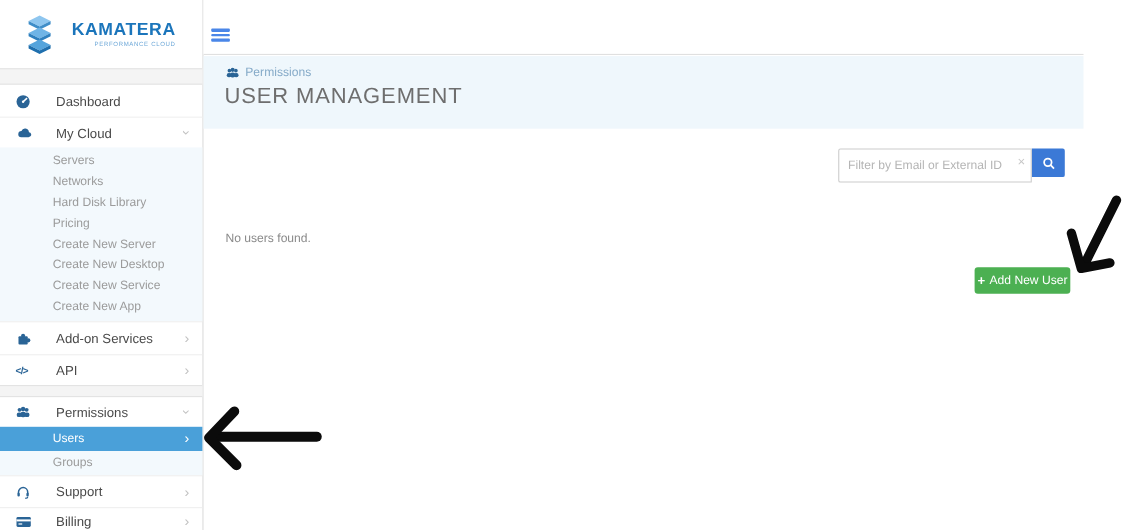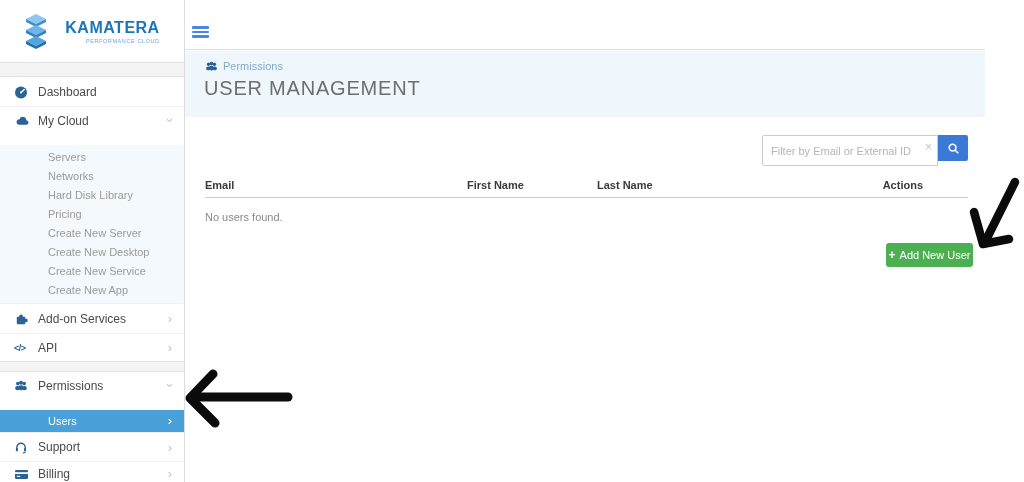--- a/index.html
+++ b/index.html
@@ -11,27 +11,27 @@
   .sidebar { position:absolute; left:0; top:0; width:185px; height:482px;
              background:#fff; border-right:1px solid #dcdcdc; }
   .logo { height:62px; display:flex; align-items:center; justify-content:center; gap:17px; cursor:pointer; }
   .logo-text { display:flex; flex-direction:column; align-items:flex-end; }
   .brand { font-size:16px; font-weight:bold; color:#1b75bb; letter-spacing:0.5px; }
   .tagline { font-size:5.5px; color:#6ea8d8; letter-spacing:0.6px; margin-top:1px; }
   .strip { background:#f4f4f4; border-top:1px solid #e3e3e3; border-bottom:1px solid #e3e3e3; }
   .strip.s1 { height:15px; }
   .strip.s2 { height:11px; }
   .item { display:flex; align-items:center; padding:0 12px 0 14px; cursor:pointer;
-          border-top:1px solid #efefef; color:#4a4a4a; font-size:12px; }
+          border-top:1px solid #efefef; color:#4a4a4a; font-size:12px;gap:13px; }
   .item.first { border-top:none; }
   .item .ic { width:24px; display:flex; align-items:center; justify-content:flex-start; }
   .item .lbl { flex:1; }
   .chev { color:#c2c2c2; font-size:13px; line-height:1; display:inline-block; }
   .chev.down { transform:rotate(90deg); }
-  .submenu { background:#f3f9fd; padding:3px 0;margin-top:11px; }
+  .submenu { background:#f3f9fd; padding:3px 0; }
   .subitem { height:19px; line-height:19px; padding-left:48px; font-size:11px;
              color:#9b9b9b; cursor:pointer; position:relative; }
   .submenu.perms { padding:0; }
   .submenu.perms .subitem { height:22px; line-height:22px; }
   .subitem.selected { background:#4aa0d9; color:#fff; }
   .subitem.selected .chev { color:#fff; position:absolute; right:12px; top:4px; transform:none; }
   .api-ic { font-size:9px; font-weight:bold; color:#2a6496; letter-spacing:-0.5px; }
 
   
   .r-dash { height:29px; }  .r-cloud { height:28px; }
@@ -174,20 +174,21 @@
         </span>
         <span class="lbl">Permissions</span>
         <span class="chev down">›</span>
       </div>
 
       <div class="submenu perms">
         <div class="subitem selected">
           <span>Users</span>
           <span class="chev">›</span>
         </div>
+        <div class="subitem">Groups</div>
       </div>
 
       <div class="item r-support">
         <span class="ic">
           <svg width="14" height="14" viewBox="0 0 15 15">
               <path d="M3 10V8a4.5 4.5 0 0 1 9 0v2" stroke="#2a6496" stroke-width="1.5" fill="none"></path>
               <rect x="2" y="8.6" width="2.3" height="3.6" rx="1.1" fill="#2a6496"></rect>
               <rect x="10.7" y="8.6" width="2.3" height="3.6" rx="1.1" fill="#2a6496"></rect>
               <path d="M12 12.3c0 1-1.2 1.6-2.6 1.6" stroke="#2a6496" stroke-width="1.1" fill="none"></path>
             </svg>
@@ -241,26 +242,20 @@
       <span class="clear-x">×</span>
     </div>
     <button class="search-btn">
       <svg width="13" height="13" viewBox="0 0 13 13">
           <circle cx="5.6" cy="5.6" r="3.4" stroke="#fff" stroke-width="1.6" fill="none"></circle>
           <line x1="8.2" y1="8.2" x2="11.2" y2="11.2" stroke="#fff" stroke-width="1.6"></line>
         </svg>
     </button>
   </div>
 
-  <div class="thead">
-    <span class="th c-email">Email</span>
-    <span class="th c-first">First Name</span>
-    <span class="th c-last">Last Name</span>
-    <span class="th c-actions">Actions</span>
-  </div>
   <div class="empty-msg">No users found.</div>
 
   <button class="add-btn">
     <span class="plus">+</span>
     <span>Add New User</span>
   </button>
 
   <svg class="arrows" viewBox="0 0 1024 482">
     <g stroke="#0b0b0b" stroke-width="9" fill="none" stroke-linecap="round" stroke-linejoin="round">
       <path d="M288 397 L196 397"></path>

